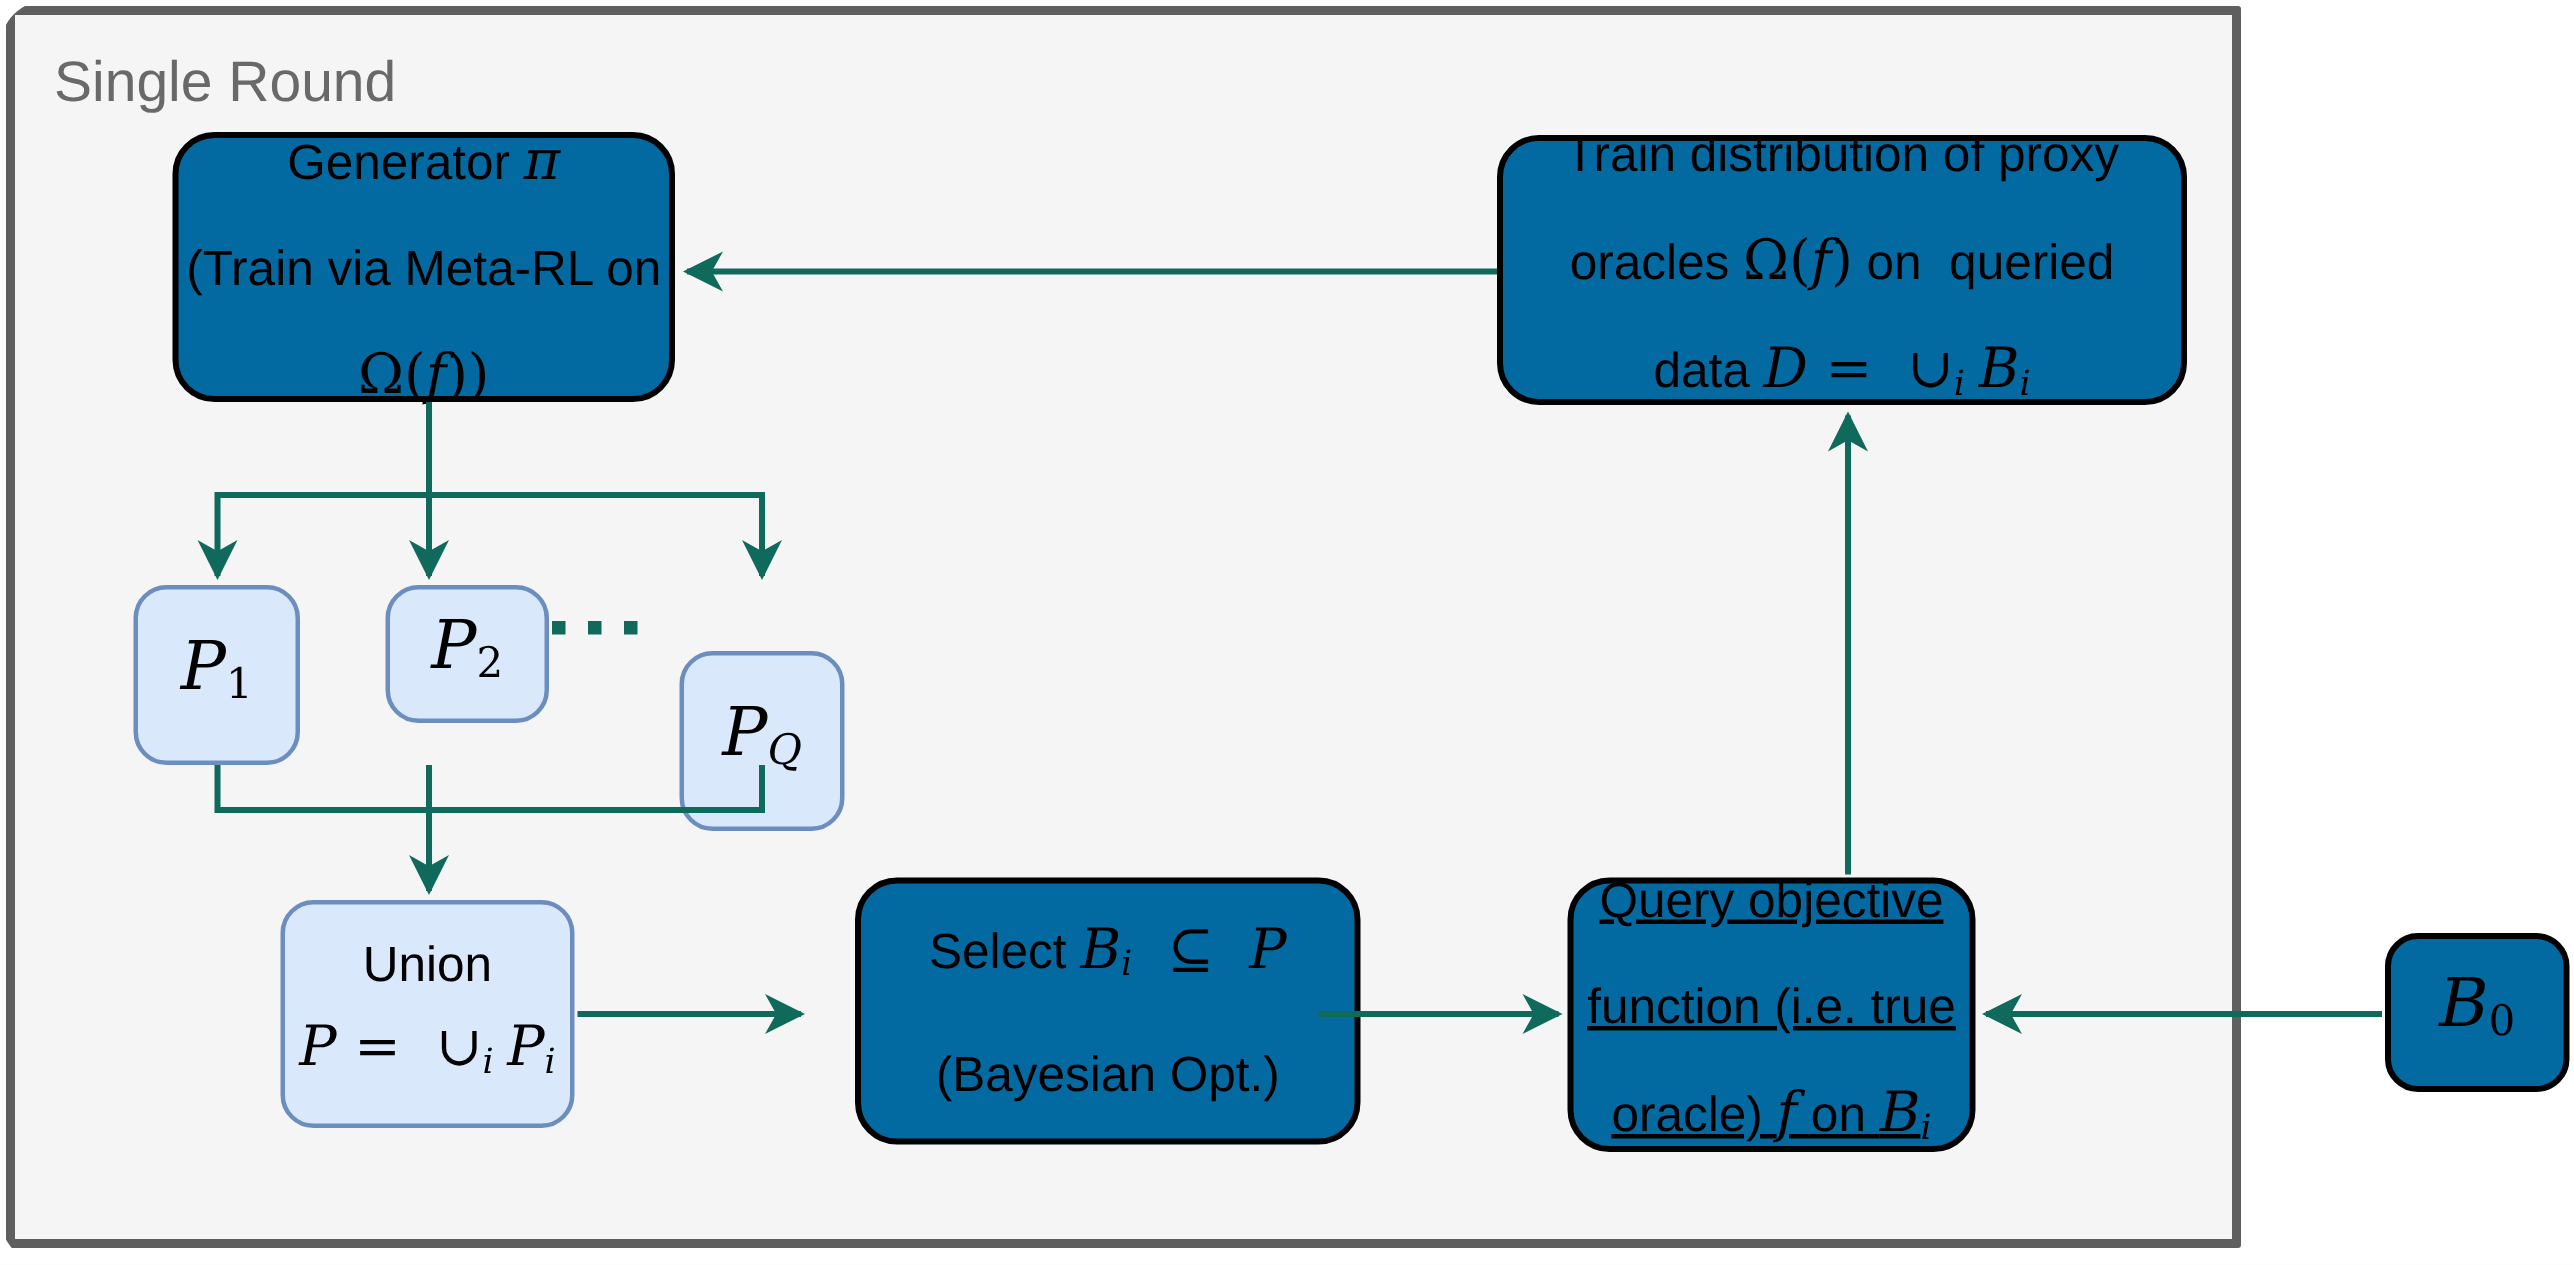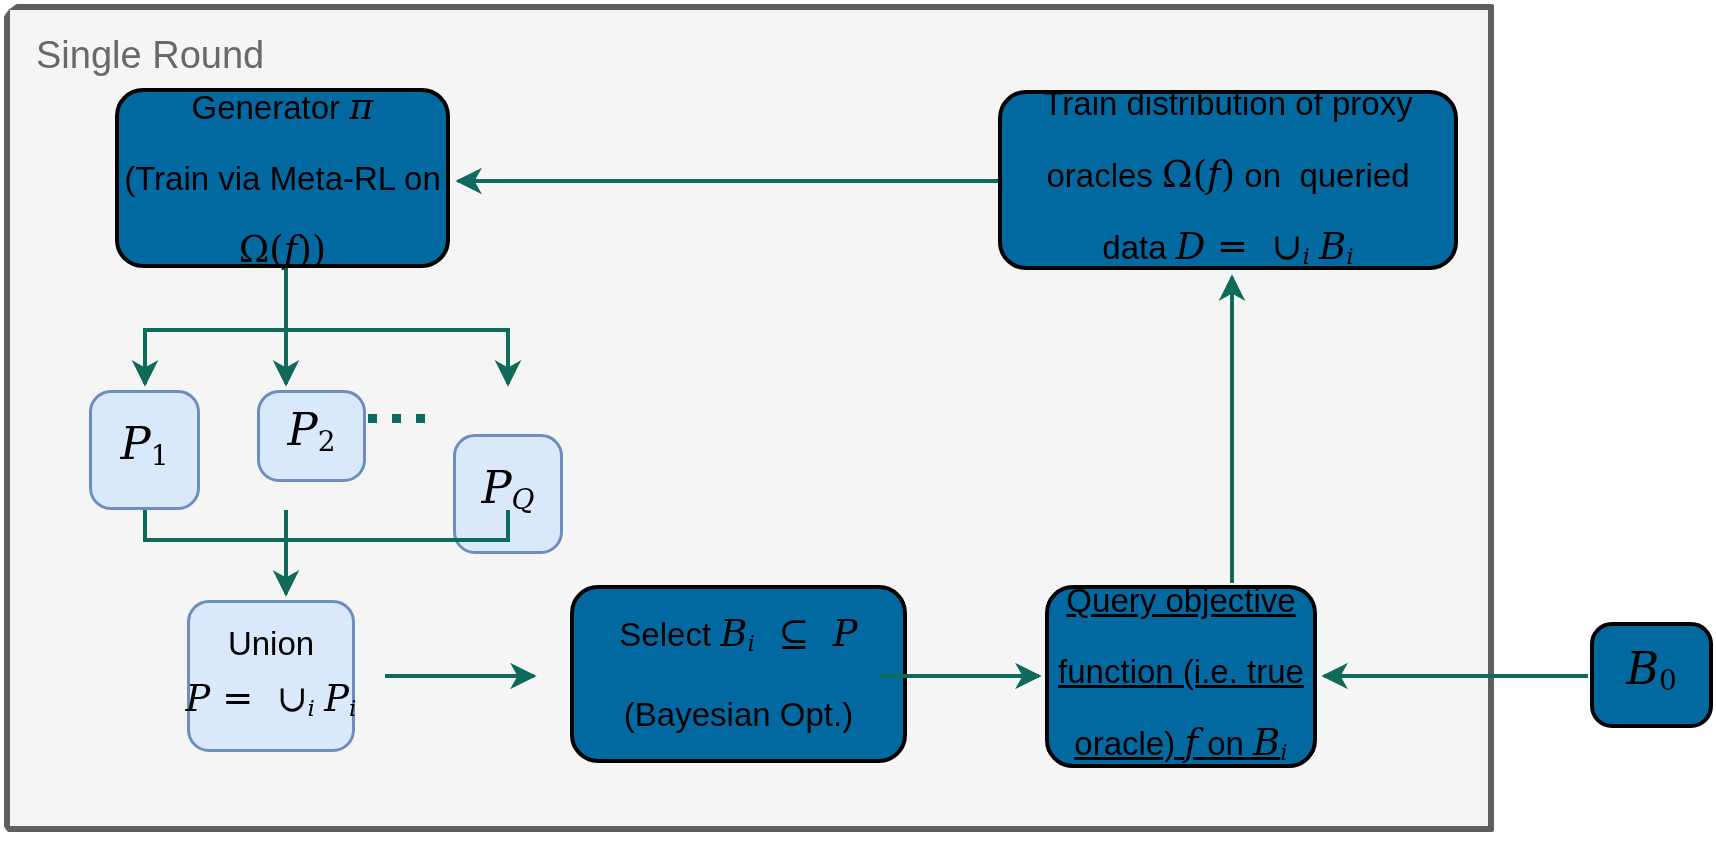--- a/index.html
+++ b/index.html
@@ -77,21 +77,21 @@
   </div>
   <div class="dots">
     <span class="dot"></span>
     <span class="dot"></span>
     <span class="dot"></span>
   </div>
   <div class="node blue big" style="left:453px; top:390px; width:110px; height:120px;margin-top:44px;">
     <div class="line"><span class="m">P</span><span class="s">Q</span></div>
   </div>
 
-  <div class="node blue" style="left:187px; top:600px; width:168px; height:152px;justify-content:center;">
+  <div class="node blue" style="left:187px; top:600px; width:196px; height:152px;justify-content:center;">
     <div class="line"><span>Union</span></div>
     <div class="line"><span class="m">P</span><span class="mu"> =  </span><span class="mu">∪</span><span class="s">i</span><span> </span><span class="m">P</span><span class="s">i</span></div>
   </div>
 
   <div class="node white" style="left:540px; top:585px; width:337px; height:178px;margin-left:30px;">
     <div class="line"><span>Select </span><span class="m">B</span><span class="s">i</span><span class="mu">  ⊆  </span><span class="m">P</span></div>
     <div class="line"><span>(Bayesian Opt.)</span></div>
   </div>
 
   <div class="node white" style="left:1045px; top:585px; width:272px; height:183px;text-decoration:underline;">

